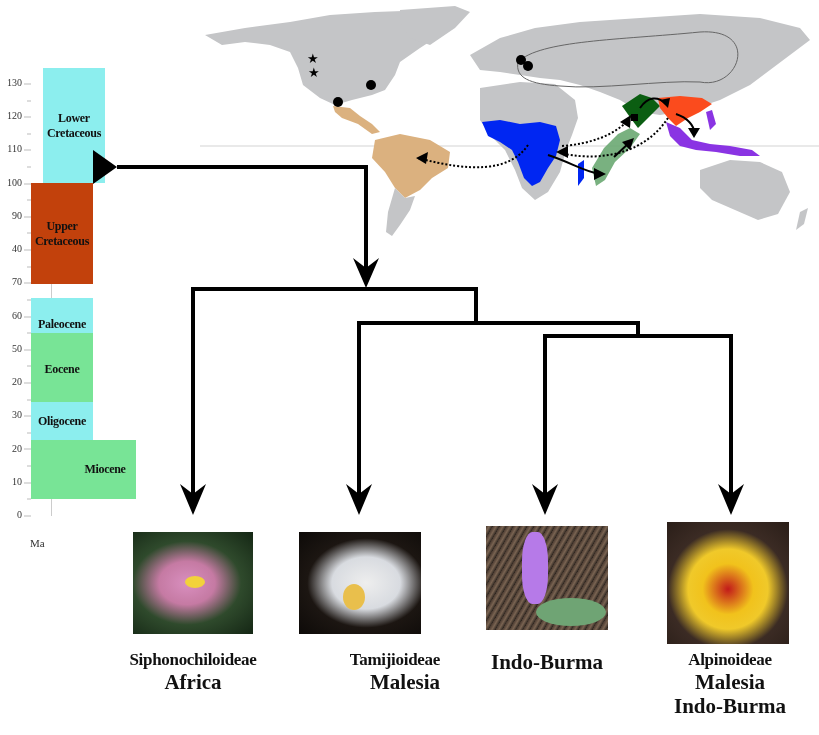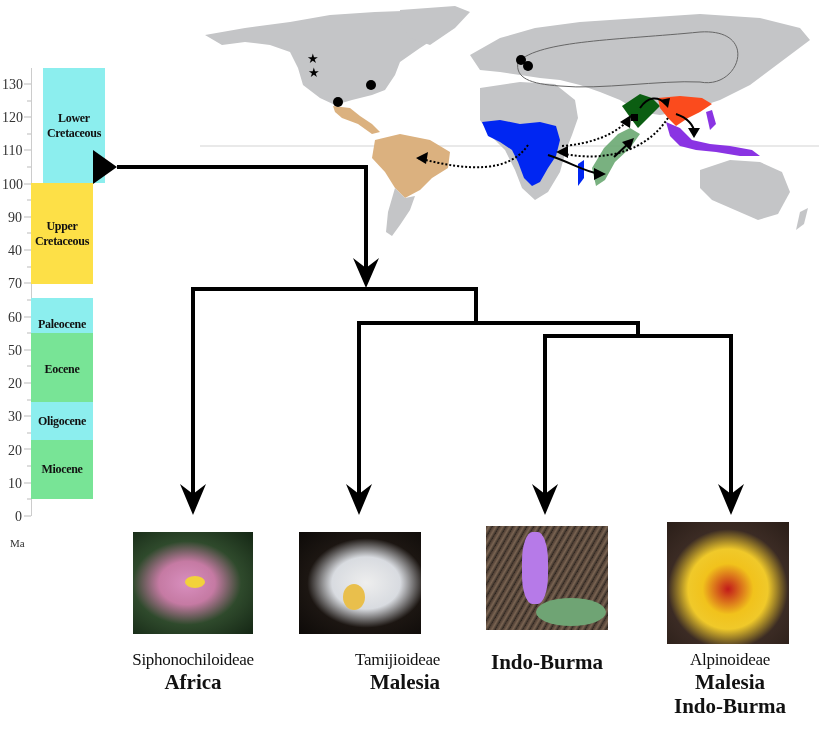--- a/index.html
+++ b/index.html
@@ -1,24 +1,24 @@
 <!DOCTYPE html>
 <html><head>
 <meta charset="utf-8">
 <style>
   html, body { margin: 0; padding: 0; background: #ffffff; }
   body { width: 819px; height: 735px; position: relative; overflow: hidden;
          font-family: "Liberation Serif", "DejaVu Serif", serif; }
-  .abs { position: absolute; }
-  .axis-label { position: absolute; font-size: 14px; color: #333; text-align: right; width: 20px; left: 2px; }
+  .abs { position: absolute; margin-left: 20px; }
+  .axis-label { position: absolute; font-size: 10px; color: #333; text-align: right; width: 20px; left: 2px; }
   .era { position: absolute; left: 31px; width: 62px; display: flex; align-items: center; justify-content: center;
          text-align: center; font-weight: bold; font-size: 12px; line-height: 15px; color: #111;
          font-family: "Liberation Serif", serif; letter-spacing: -0.3px; }
   .taxon { position: absolute; text-align: center; font-family: "Liberation Serif", serif; color: #111; }
-  .taxon .name { font-size: 17px; font-weight: normal; letter-spacing: -0.3px; }
+  .taxon .name { font-size: 17px; font-weight: bold; letter-spacing: -0.3px; }
   .taxon .region { font-size: 21px; font-weight: bold; line-height: 24px; }
   .photo { position: absolute; overflow: hidden; }
   svg { position: absolute; left: 0; top: 0; }
 </style>
 </head>
 <body>
 
 <div>
   <div class="abs" style="left:31px;top:68px;width:1px;height:448px;background:#ccc;"></div>
   <div class="axis-label" style="top:77px;">130</div>
@@ -31,25 +31,25 @@
   <div class="axis-label" style="top:310px;">60</div>
   <div class="axis-label" style="top:343px;">50</div>
   <div class="axis-label" style="top:376px;">20</div>
   <div class="axis-label" style="top:409px;">30</div>
   <div class="axis-label" style="top:443px;">20</div>
   <div class="axis-label" style="top:476px;">10</div>
   <div class="axis-label" style="top:509px;">0</div>
   <div class="abs" style="left:10px;top:537px;font-size:11px;color:#333;">Ma</div>
 
   <div class="era" style="top:68px;height:115px;background:#8ceeee;margin-left:12px;">Lower Cretaceous</div>
-  <div class="era" style="top:183px;height:101px;background:#fde047;">Upper Cretaceous</div>
+  <div class="era" style="top:183px;height:101px;background:#c2410c;">Upper Cretaceous</div>
   <div class="era" style="top:298px;height:52px;background:#8ceeee;">Paleocene</div>
   <div class="era" style="top:333px;height:73px;background:#78e496;">Eocene</div>
   <div class="era" style="top:402px;height:38px;background:#8ceeee;">Oligocene</div>
-  <div class="era" style="top:440px;height:59px;background:#78e496;">Miocene</div>
+  <div class="era" style="top:440px;height:59px;background:#78e496;padding-left:43px;">Miocene</div>
 </div>
 
 <svg width="819" height="735" viewBox="0 0 819 735">
 
   <g stroke="#bbb" stroke-width="1">
     <line x1="24" y1="84" x2="31" y2="84"></line>
       <line x1="27" y1="101" x2="31" y2="101"></line>
     <line x1="24" y1="117" x2="31" y2="117"></line>
       <line x1="27" y1="134" x2="31" y2="134"></line>
     <line x1="24" y1="150" x2="31" y2="150"></line>

